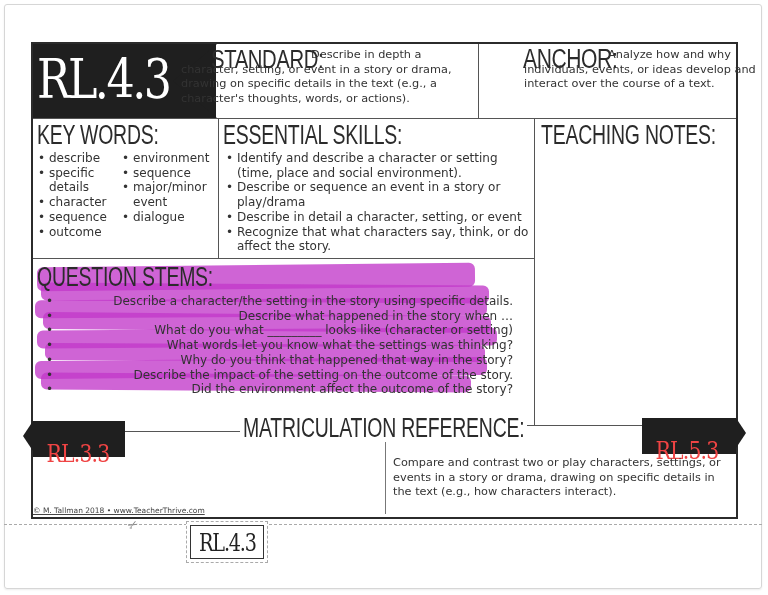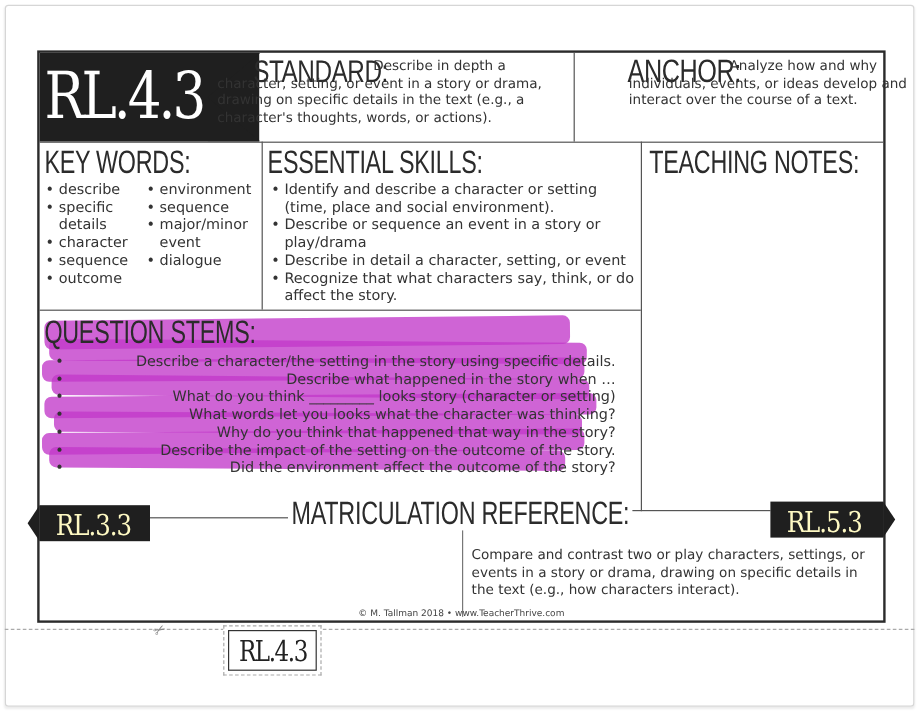--- a/index.html
+++ b/index.html
@@ -53,38 +53,38 @@
     ul.bul li { position:relative; padding-left:14px; font-size:12px; line-height:14.7px; color:#333; }
     ul.bul li::before { content:"\2022"; position:absolute; left:3px; top:0; color:#333; }
 
     .highlight {
       position:absolute; background:#c239c9; opacity:0.78; border-radius:6px;
     }
     .qs-list { position:absolute; left:10px; top:35px; width:470px; z-index:2; }
     .qs-list li { font-size:11.3px; line-height:14.9px; color:#2e2e2e; }
 
     .tag {
-      position:absolute; height:30px; background:#1f1f1f; color:#fef9c3;
+      position:absolute; height:30px; background:#1f1f1f; color:#ef4444;
       font-family:"DejaVu Serif", serif; font-size:24px; line-height:30px;
-      letter-spacing:-1px; padding:2px 8px; box-sizing:border-box;
+      letter-spacing:-1px; padding:18px 8px; box-sizing:border-box;
     }
     .tag .txt { display:inline-block; transform:scaleX(0.85); transform-origin:center; }
     .tag-left::before {
       content:""; position:absolute; left:-10px; top:0; width:0; height:0;
       border-top:15px solid transparent; border-bottom:15px solid transparent;
       border-right:10px solid #1f1f1f;
     }
     .tag-right::after {
       content:""; position:absolute; right:-10px; top:0; width:0; height:0;
       border-top:15px solid transparent; border-bottom:15px solid transparent;
       border-left:10px solid #1f1f1f;
     }
     .footer-credit {
-      position:absolute; left:0; width:100%; bottom:2px; text-align:center;
-      font-size:7.5px; color:#444;
+      position:absolute; left:0; width:100%; bottom:2px; text-align:left;
+      font-size:7.5px; color:#444;text-decoration:underline;
     }
     .cut-line {
       position:absolute; left:4px; top:524px; width:758px; height:0;
       border-top:1px dashed #aaa;
     }
     .mini-card {
       position:absolute; left:186px; top:521px; width:82px; height:42px;
       border:1px dashed #aaa; box-sizing:border-box; background:#fff;
     }
     .mini-inner {
@@ -186,22 +186,22 @@
     <div class="highlight" style="left:12px; top:85px; width:440px; height:17px; transform:rotate(0.3deg);"></div>
     <div class="highlight" style="left:2px; top:100px; width:452px; height:18px; transform:rotate(-0.5deg);"></div>
     <div class="highlight" style="left:8px; top:115px; width:430px; height:17px; transform:rotate(0.4deg);"></div>
 
     <div style="position:absolute; left:4px; top:4px; z-index:2;">
       <span class="section-title">QUESTION STEMS:</span>
     </div>
     <ul class="bul qs-list">
       <li>Describe a character/the setting in the story using specific details.</li>
       <li>Describe what happened in the story when …</li>
-      <li>What do you think _________ looks story (character or setting)</li>
-      <li>What words let you looks what the character was thinking?</li>
+      <li>What do you what _________ looks like (character or setting)</li>
+      <li>What words let you know what the settings was thinking?</li>
       <li>Why do you think that happened that way in the story?</li>
       <li>Describe the impact of the setting on the outcome of the story.</li>
       <li>Did the environment affect the outcome of the story?</li>
     </ul>
   </div>
 
   <div class="hline" style="left:92px; top:387px; width:115px;"></div>
   <div class="hline" style="left:494px; top:381px; width:115px;"></div>
   <div style="position:absolute; left:210px; top:370px;">
     <span class="section-title">MATRICULATION REFERENCE:</span>

